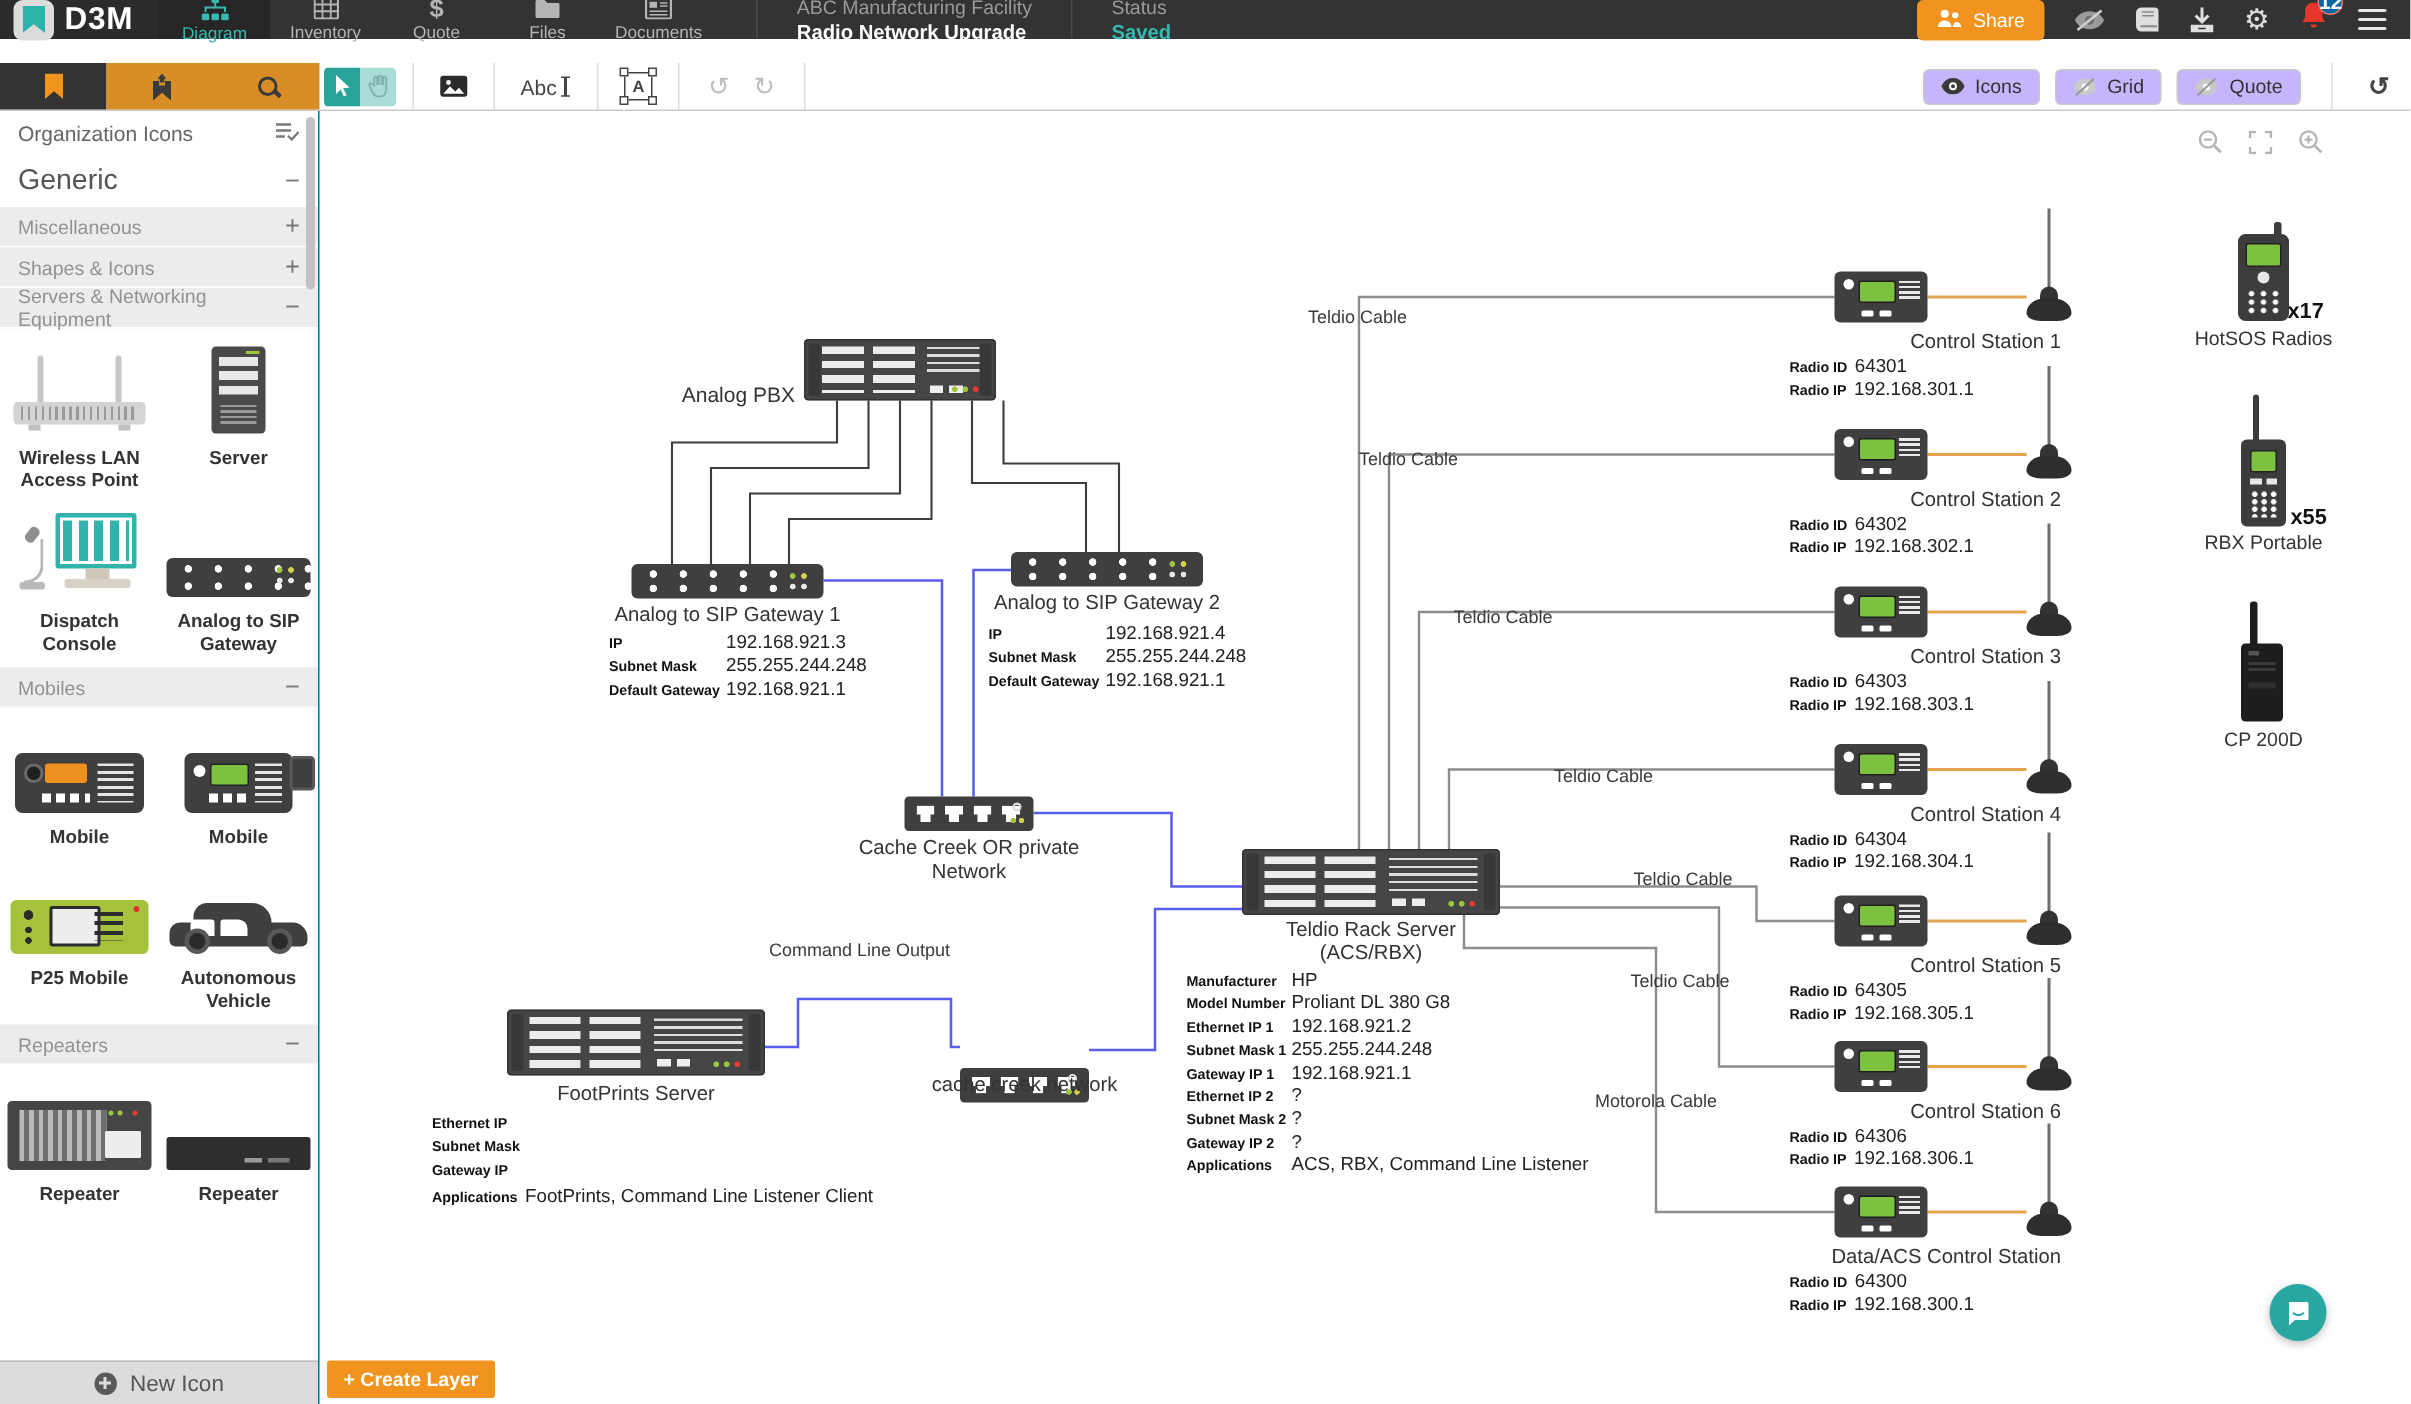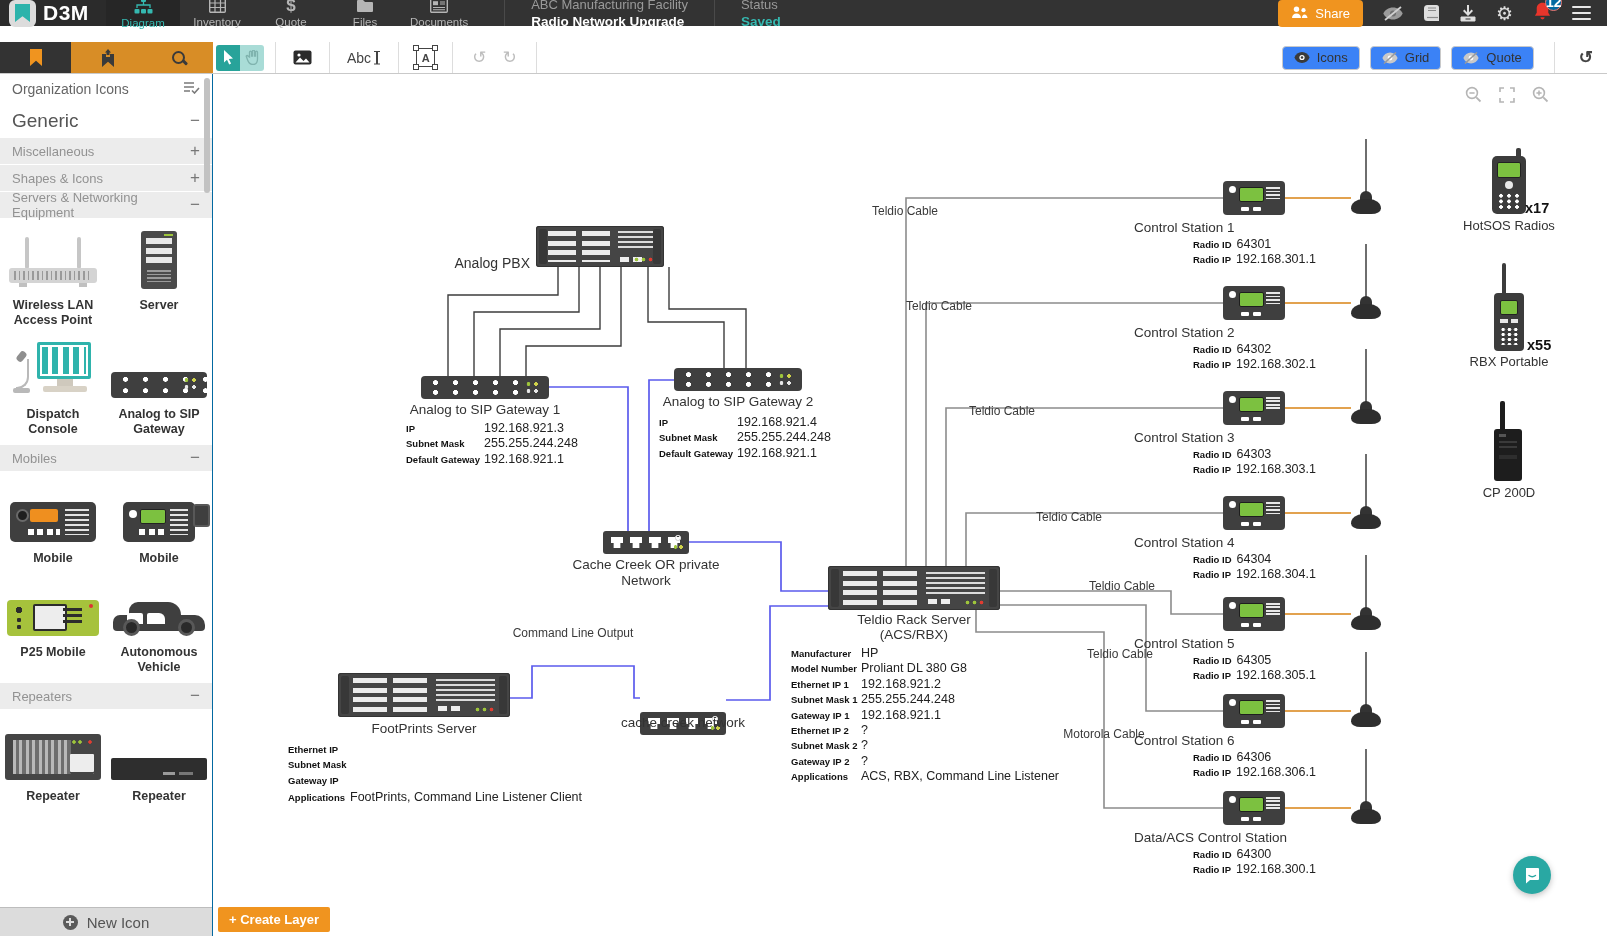--- a/index.html
+++ b/index.html
@@ -49,21 +49,21 @@
   .tbtn{display:flex;align-items:center;gap:2px;color:#444;cursor:pointer;padding:0 6px}
   .tbtn.dis{color:#bdbdbd;font-size:17px;padding:0 8px}
   .abc{font-size:14px;color:#444}
   .ibeam{position:relative;width:8px;height:14px}
   .ibeam::before{content:"";position:absolute;left:3px;top:1px;bottom:1px;width:1.5px;background:#444}
   .ibeam::after{content:"";position:absolute;left:1px;right:1px;top:0;height:1.5px;background:#444;box-shadow:0 12.5px 0 #444}
   .framea{position:relative;width:17px;height:17px;border:1.5px solid #444;display:flex;align-items:center;justify-content:center;font-size:11px;font-weight:bold;color:#444}
   .cnr{position:absolute;width:4px;height:4px;background:#fff;border:1.3px solid #444}
   .cnr.tl{top:-4px;left:-4px}.cnr.tr{top:-4px;right:-4px}.cnr.bl{bottom:-4px;left:-4px}.cnr.br{bottom:-4px;right:-4px}
   .tb-right{margin-left:auto;display:flex;align-items:center;gap:10px;padding-right:10px}
-  .toggle-btn{background:#3b82f6;border:1px solid #c9c9c9;border-radius:4px;height:22px;padding:0 11px;display:flex;align-items:center;gap:7px;font-size:13px;color:#333;cursor:pointer}
+  .toggle-btn{background:#c4b5fd;border:1px solid #c9c9c9;border-radius:4px;height:22px;padding:0 11px;display:flex;align-items:center;gap:7px;font-size:13px;color:#333;cursor:pointer}
   .hist{color:#444;font-size:17px;font-weight:bold;cursor:pointer;padding:0 4px}
 
   
   .sidebar{position:absolute;left:0;top:74px;bottom:0;width:213px;background:#fff;border-right:1px solid #0369a1;box-sizing:border-box}
   .sb-head{height:30px;display:flex;align-items:center;justify-content:space-between;padding:0 12px;color:#666;font-size:14px}
   .sb-lib{height:34px;display:flex;align-items:center;justify-content:space-between;padding:0 12px;color:#555;font-size:19px}
   .sb-tgl{color:#777;font-size:17px;cursor:pointer}
   .sb-sec{height:26px;background:#ececec;color:#929292;font-size:13px;display:flex;justify-content:space-between;align-items:center;padding:0 12px;border-bottom:1px solid #fff;cursor:pointer}
   .sb-grid{display:flex;flex-wrap:wrap;padding:6px 0 2px 0}
   .cell{width:106px;display:flex;flex-direction:column;align-items:center;margin:8px 0 6px;cursor:pointer}
@@ -177,21 +177,21 @@
   .cs-icon .scr{left:16px;top:6px;width:23px;height:13px;background:#7cc140;border:1px solid #1e1e1e;border-radius:2px}
   .cs-icon .gr{right:5px;top:6px;width:14px;height:13px;background:repeating-linear-gradient(to bottom,#e8e8e8 0 1.7px,transparent 1.7px 3.5px)}
   .cs-icon .b1{left:18px;bottom:4px;width:8px;height:4px;background:#fff;border-radius:1px}
   .cs-icon .b2{left:30px;bottom:4px;width:8px;height:4px;background:#fff;border-radius:1px}
   .ant{position:absolute;width:36px;height:78px}
   .station .ant{left:194px;top:-42px}
   .ant i{position:absolute}
   .ant .whip{left:17px;top:0;width:2px;height:58px;background:#6e6e6e}
   .ant .cap{left:12px;top:52px;width:12px;height:12px;background:#333;border-radius:6px 6px 2px 2px}
   .ant .base{left:3px;top:60px;width:30px;height:15px;background:#2e2e2e;border-radius:50% 50% 40% 40%/80% 80% 45% 45%}
-  .st-name{position:absolute;left:-20px;top:39px;width:240px;text-align:left;font-size:13.5px;color:#333}
+  .st-name{position:absolute;left:-20px;top:39px;width:240px;text-align:right;font-size:13.5px;color:#333}
   .st-row{position:absolute;left:39px;display:flex;align-items:baseline;gap:5px}
   .st-row.r1{top:56px}.st-row.r2{top:71px}
   .fk{font-size:9.5px;font-weight:bold;color:#111}
   .fv{font-size:12.5px;color:#222}
   .pgp{position:absolute;width:120px;text-align:center}
   .pgp .nm{font-size:13px;color:#333;line-height:1.15}
   .pgp .ct{position:absolute;font-weight:bold;font-size:14.5px;color:#111}
   .phone{width:34px;height:58px;background:#3c3c3c;border-radius:5px;position:relative;margin:0 auto}
   .phone i{position:absolute}
   .phone .an{top:-8px;right:5px;width:5px;height:10px;background:#3c3c3c;border-radius:2px}

